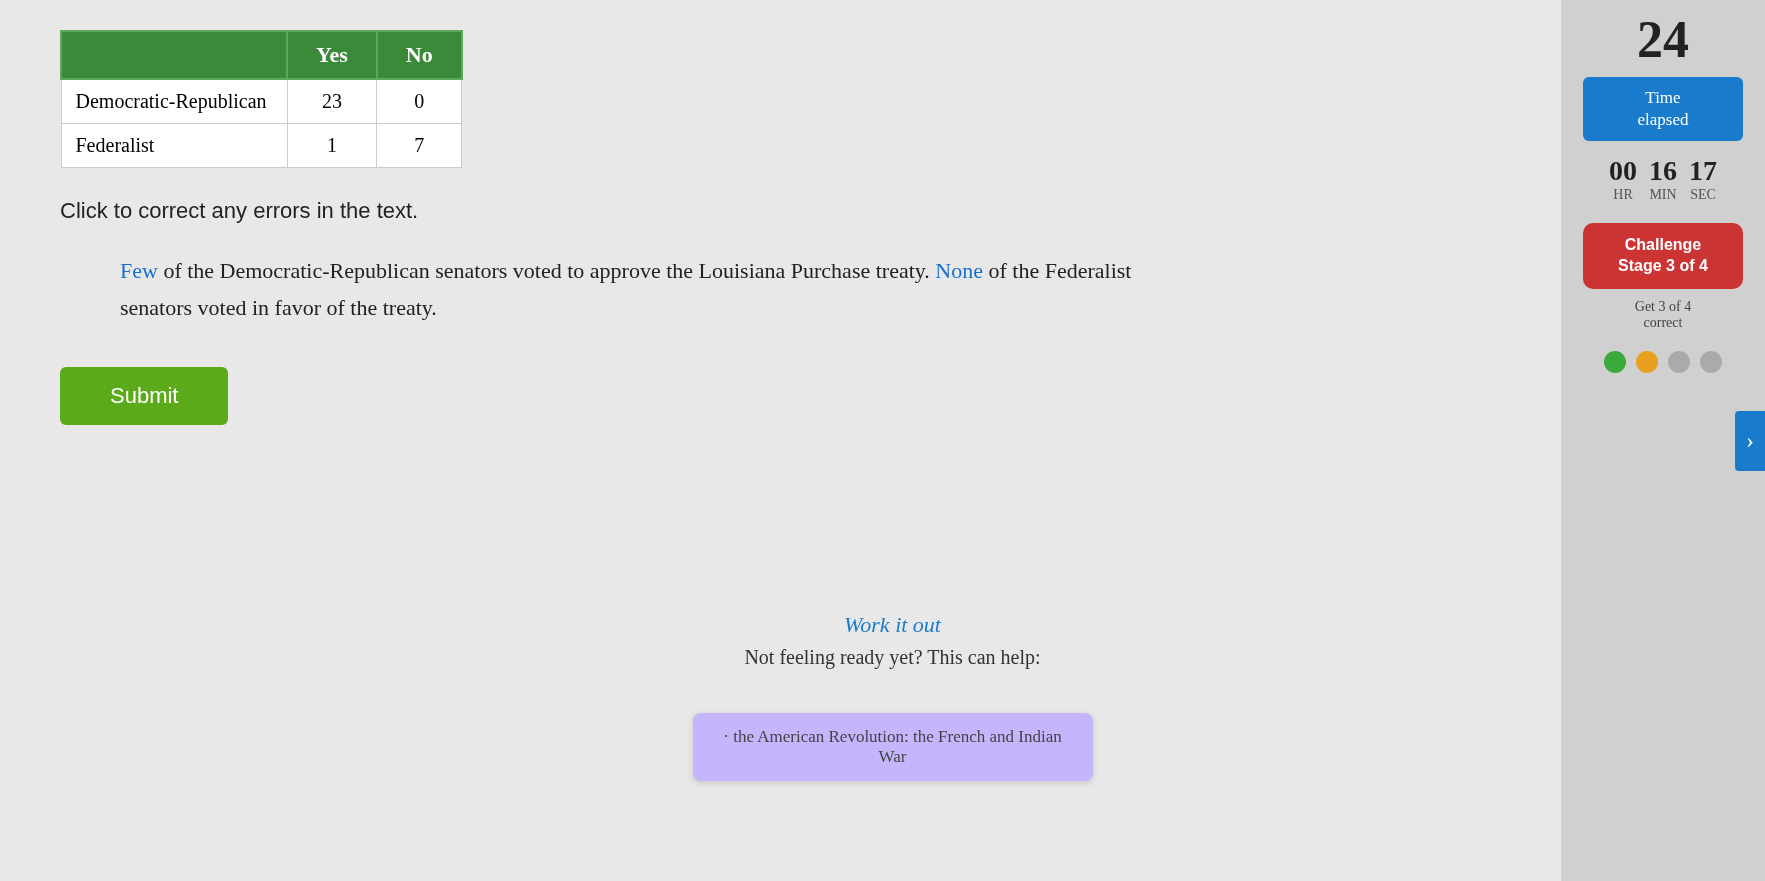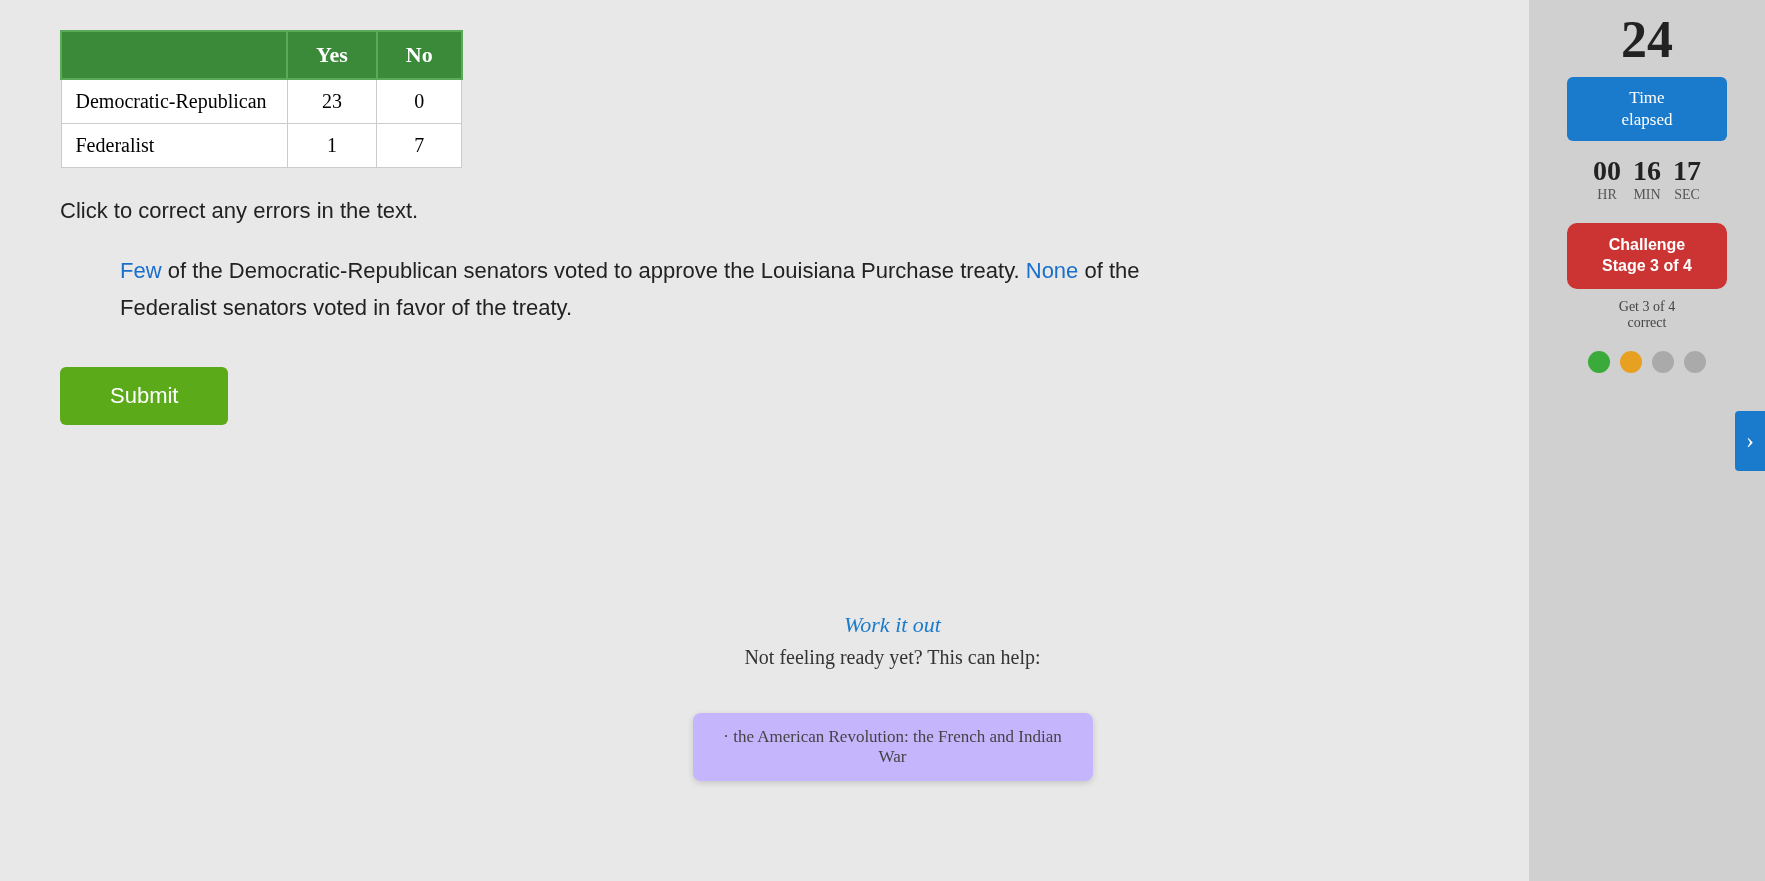--- a/index.html
+++ b/index.html
@@ -66,21 +66,21 @@
       margin-bottom: 28px;
       font-family: Arial, sans-serif;
     }
 
     
     .passage {
       font-size: 22px;
       line-height: 1.7;
       color: #222;
       margin-bottom: 40px;
-      font-family: Liberation Sans, sans-serif;
+      font-family: Liberation Serif, serif;
       max-width: 1100px;
       padding-left: 60px;
     }
 
     .word-clickable {
       color: #1a6fcc;
       cursor: pointer;
       text-decoration: none;
     }
 
@@ -133,21 +133,21 @@
       box-shadow: 0 2px 6px rgba(0,0,0,0.15);
       max-width: 400px;
       margin-top: 28px;
     }
 
     
     .sidebar {
       position: absolute;
       top: 0;
       right: 0;
-      width: 236px;
+      width: 204px;
       height: 881px;
       background: #d0d0d0;
       display: flex;
       flex-direction: column;
       align-items: center;
       padding-top: 10px;
     }
 
     .question-number {
       font-size: 52px;

